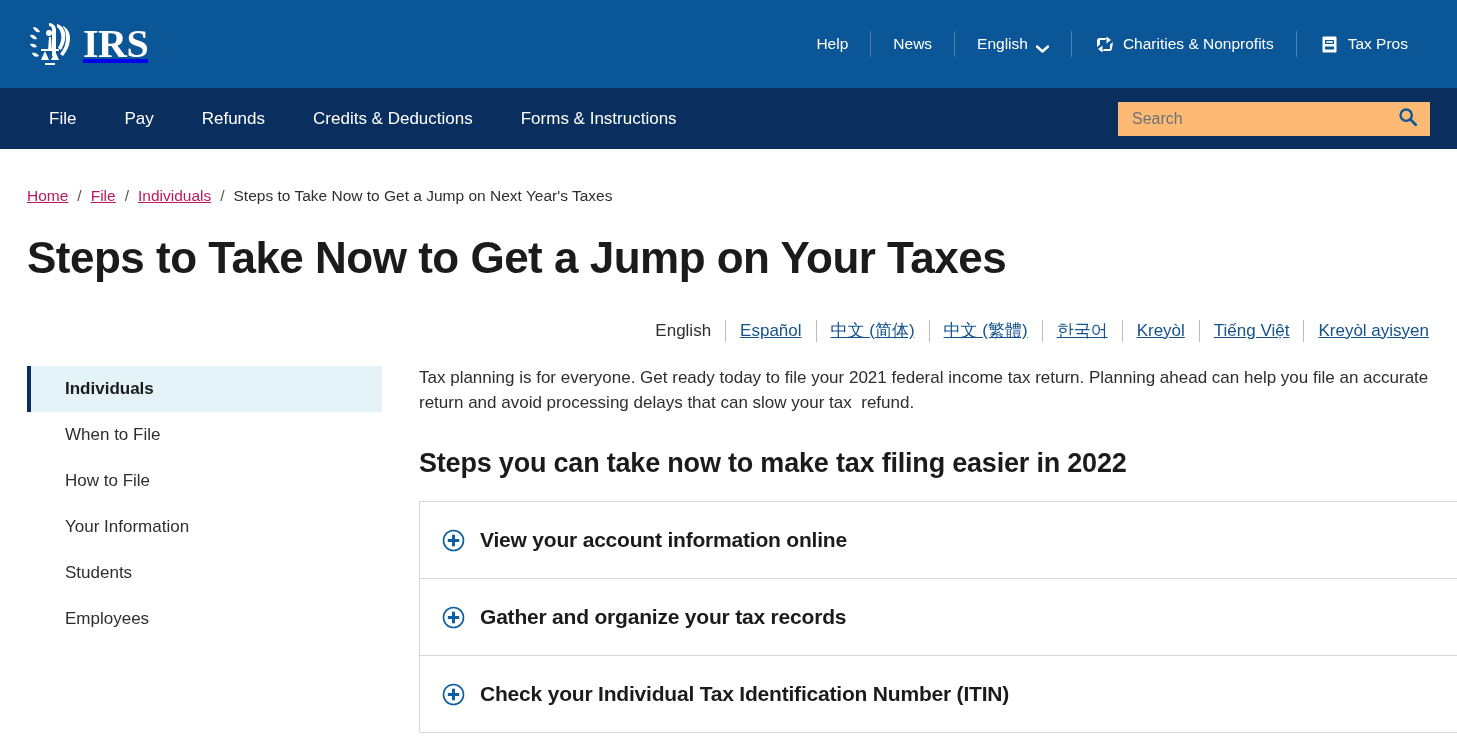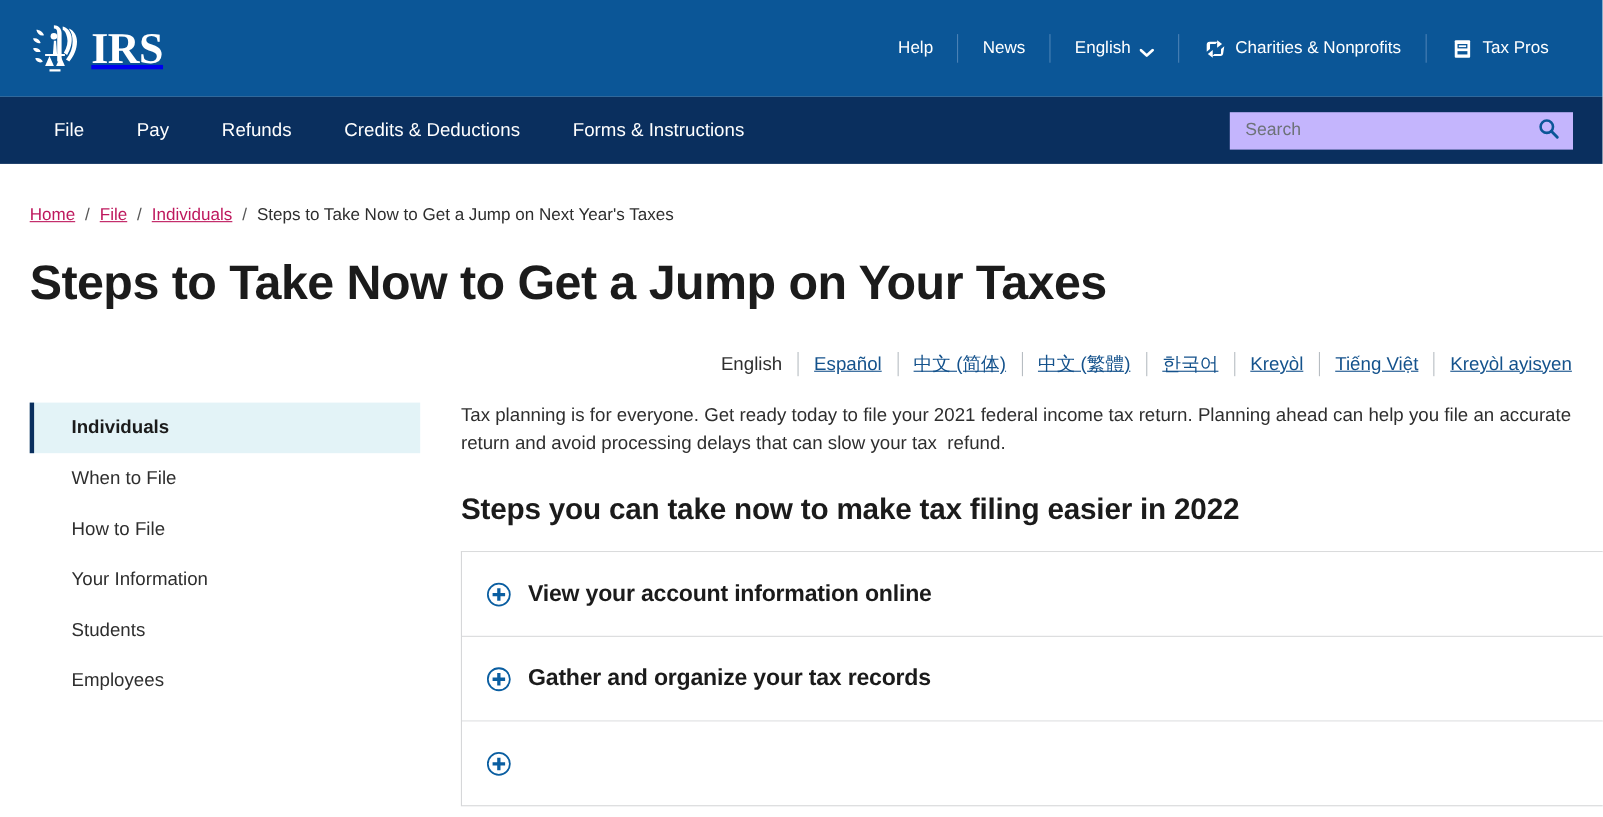--- a/index.html
+++ b/index.html
@@ -72,21 +72,21 @@
   .nav-item:first-child { padding-left: 22px; }
   .search-wrap {
     margin-left: auto;
     position: relative;
     width: 312px;
     height: 34px;
   }
   .search-input {
     width: 100%; height: 100%;
     border: none;
-    background: #c4b5fd;
+    background: #fdba74;
     font-family: "Liberation Sans", sans-serif;
     font-size: 16px;
     color: #333;
     padding: 0 42px 0 14px;
   }
   .search-input::placeholder { color: #6d7278; }
   .search-btn {
     position: absolute;
     right: 6px; top: 0;
     width: 32px; height: 34px;
@@ -356,19 +356,20 @@
           <span class="acc-label">Gather and organize your tax records</span>
         </div>
 
         <div class="acc-row">
           <span class="acc-icon">
             <svg viewBox="0 0 23 23" width="23" height="23" aria-hidden="true">
               <circle cx="11.5" cy="11.5" r="10" stroke="#0a5ea1" stroke-width="1.6" fill="none"></circle>
               <path d="M11.5 5.8v11.4M5.8 11.5h11.4" stroke="#0a5ea1" stroke-width="3" stroke-linecap="butt"></path>
             </svg>
           </span>
+          <span class="acc-label">Check your Individual Tax Identification Number (ITIN)</span>
         </div>
 
       </div>
     </section>
 
   </div>
 </main>
 
 </body></html>

